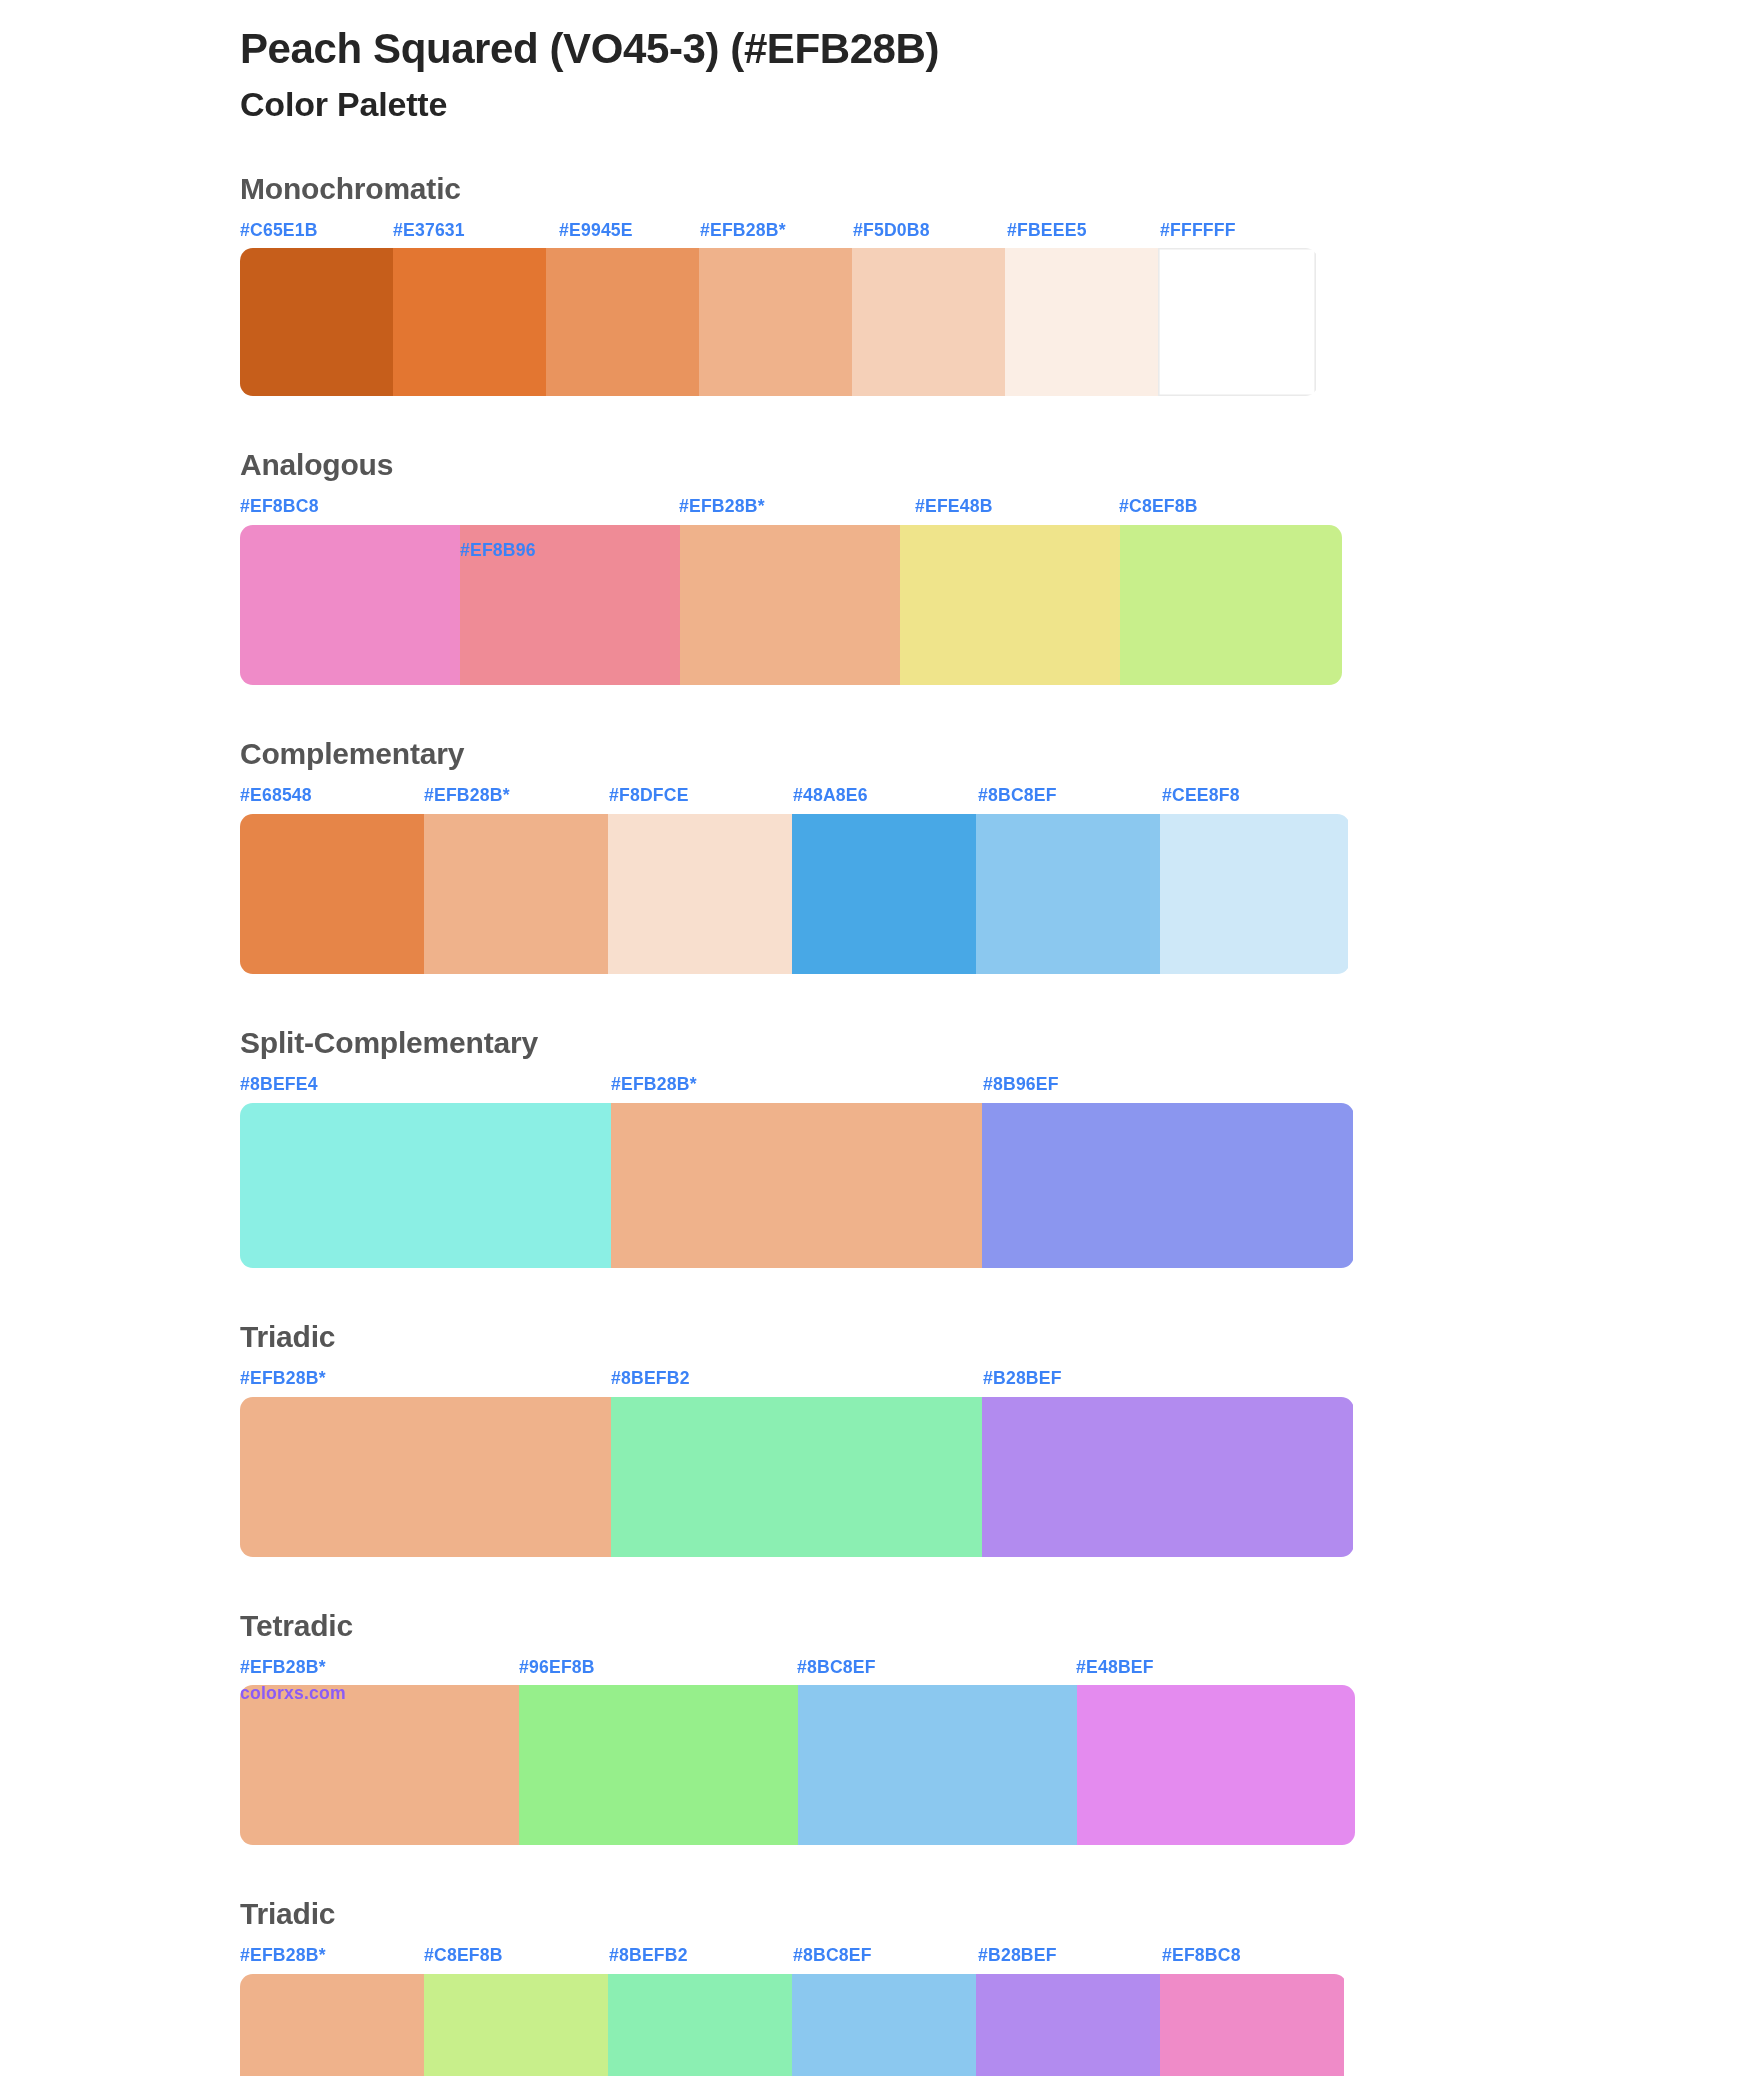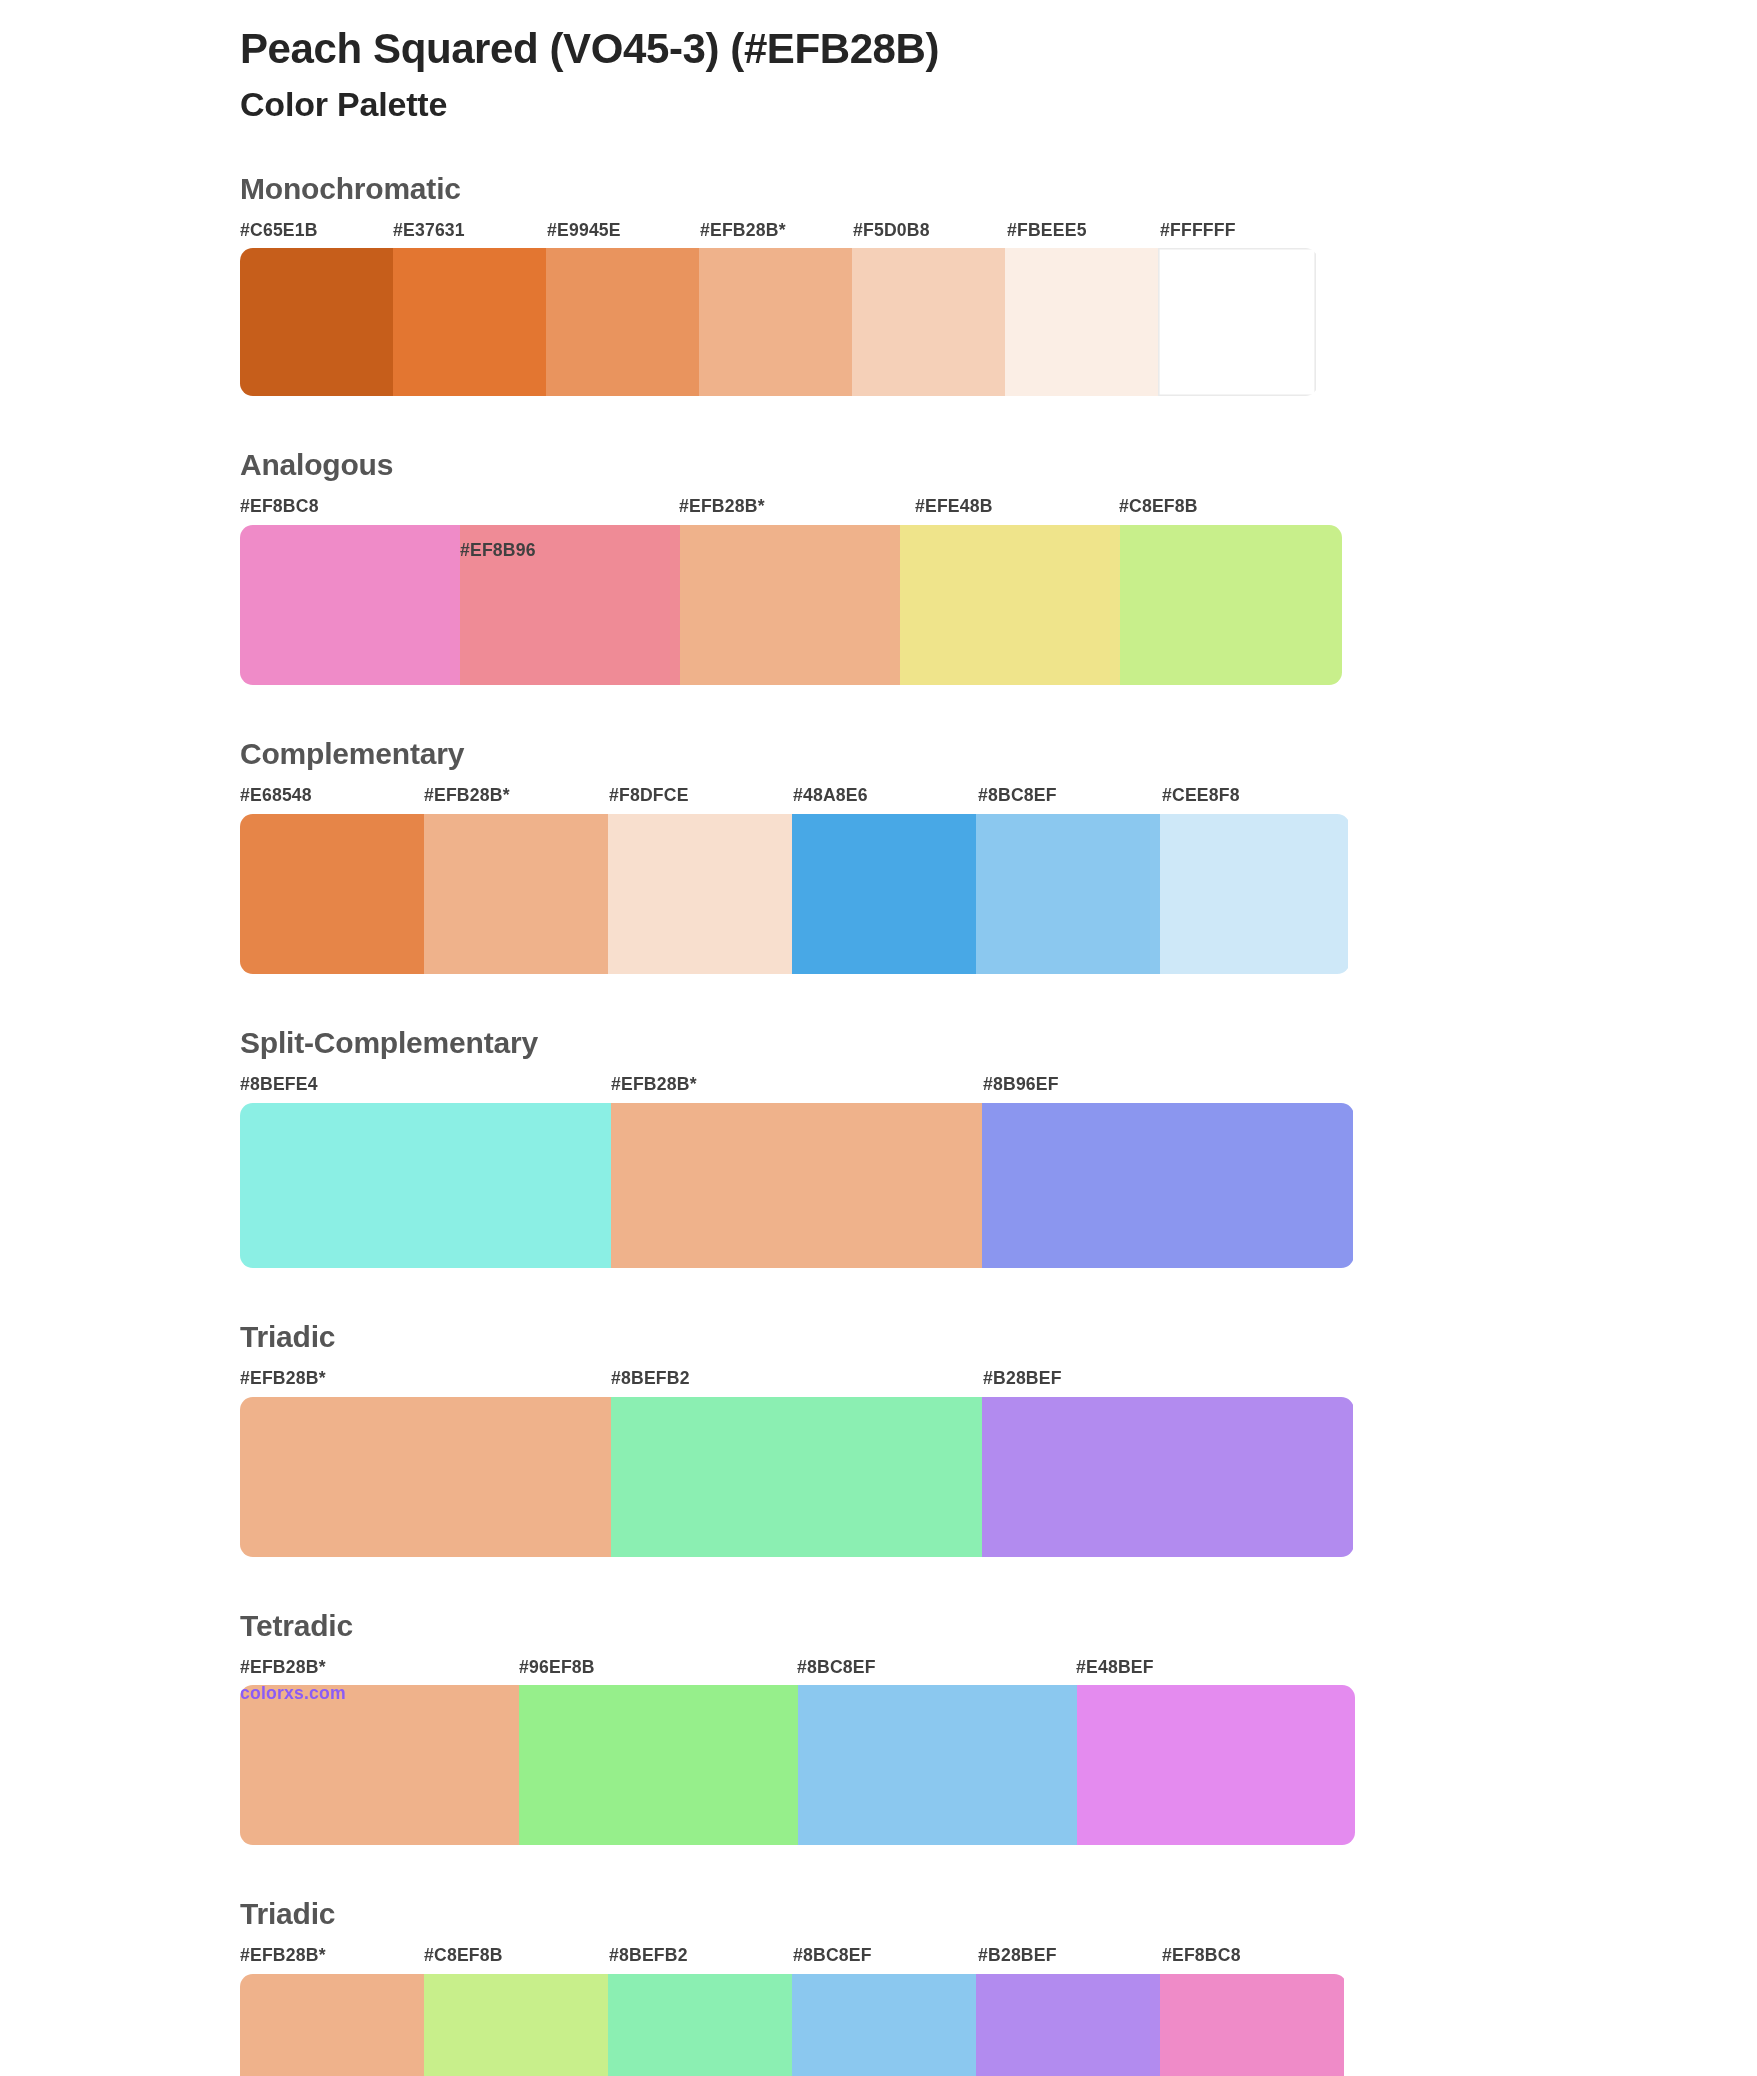--- a/index.html
+++ b/index.html
@@ -66,21 +66,21 @@
   .labels-row {
     position: relative;
     height: 25.6px;
   }
 
   .swatch-label {
     position: absolute;
     top: 0;
     font-size: 17.6px;
     font-weight: bold;
-    color: #404040;
+    color: #3b82f6;
     white-space: nowrap;
     letter-spacing: 0.2px;
   }
 
   .swatch-row {
     display: flex;
     border-radius: 12.8px;
     overflow: hidden;
     margin-top: 3.2px;
   }
@@ -126,21 +126,21 @@
     <div class="title">Peach Squared (VO45-3) (#EFB28B)</div>
     <div class="subtitle">Color Palette</div>
   </div>
 
   <div class="sections" id="sections-root">
       <div class="section" data-row="monochromatic">
         <div class="section-heading">Monochromatic</div>
         <div class="labels-row" style="width: 1078px;">
           <div class="swatch-label" style="left: 0px;">#C65E1B</div>
           <div class="swatch-label" style="left: 153px;">#E37631</div>
-          <div class="swatch-label" style="left: 307px;">#E9945E</div>
+          <div class="swatch-label" style="left: 319px;">#E9945E</div>
           <div class="swatch-label" style="left: 460px;">#EFB28B*</div>
           <div class="swatch-label" style="left: 613px;">#F5D0B8</div>
           <div class="swatch-label" style="left: 767px;">#FBEEE5</div>
           <div class="swatch-label" style="left: 920px;">#FFFFFF</div>
         </div>
         <div class="swatch-row" style="width: 1078px;">
           <div class="swatch" title="#C65E1B" style="width: 153px; background: rgb(198, 94, 27);"></div>
           <div class="swatch" title="#E37631" style="width: 153px; background: rgb(227, 118, 49);"></div>
           <div class="swatch" title="#E9945E" style="width: 153px; background: rgb(233, 148, 94);"></div>
           <div class="swatch" title="#EFB28B*" style="width: 153px; background: rgb(239, 178, 139);"></div>

